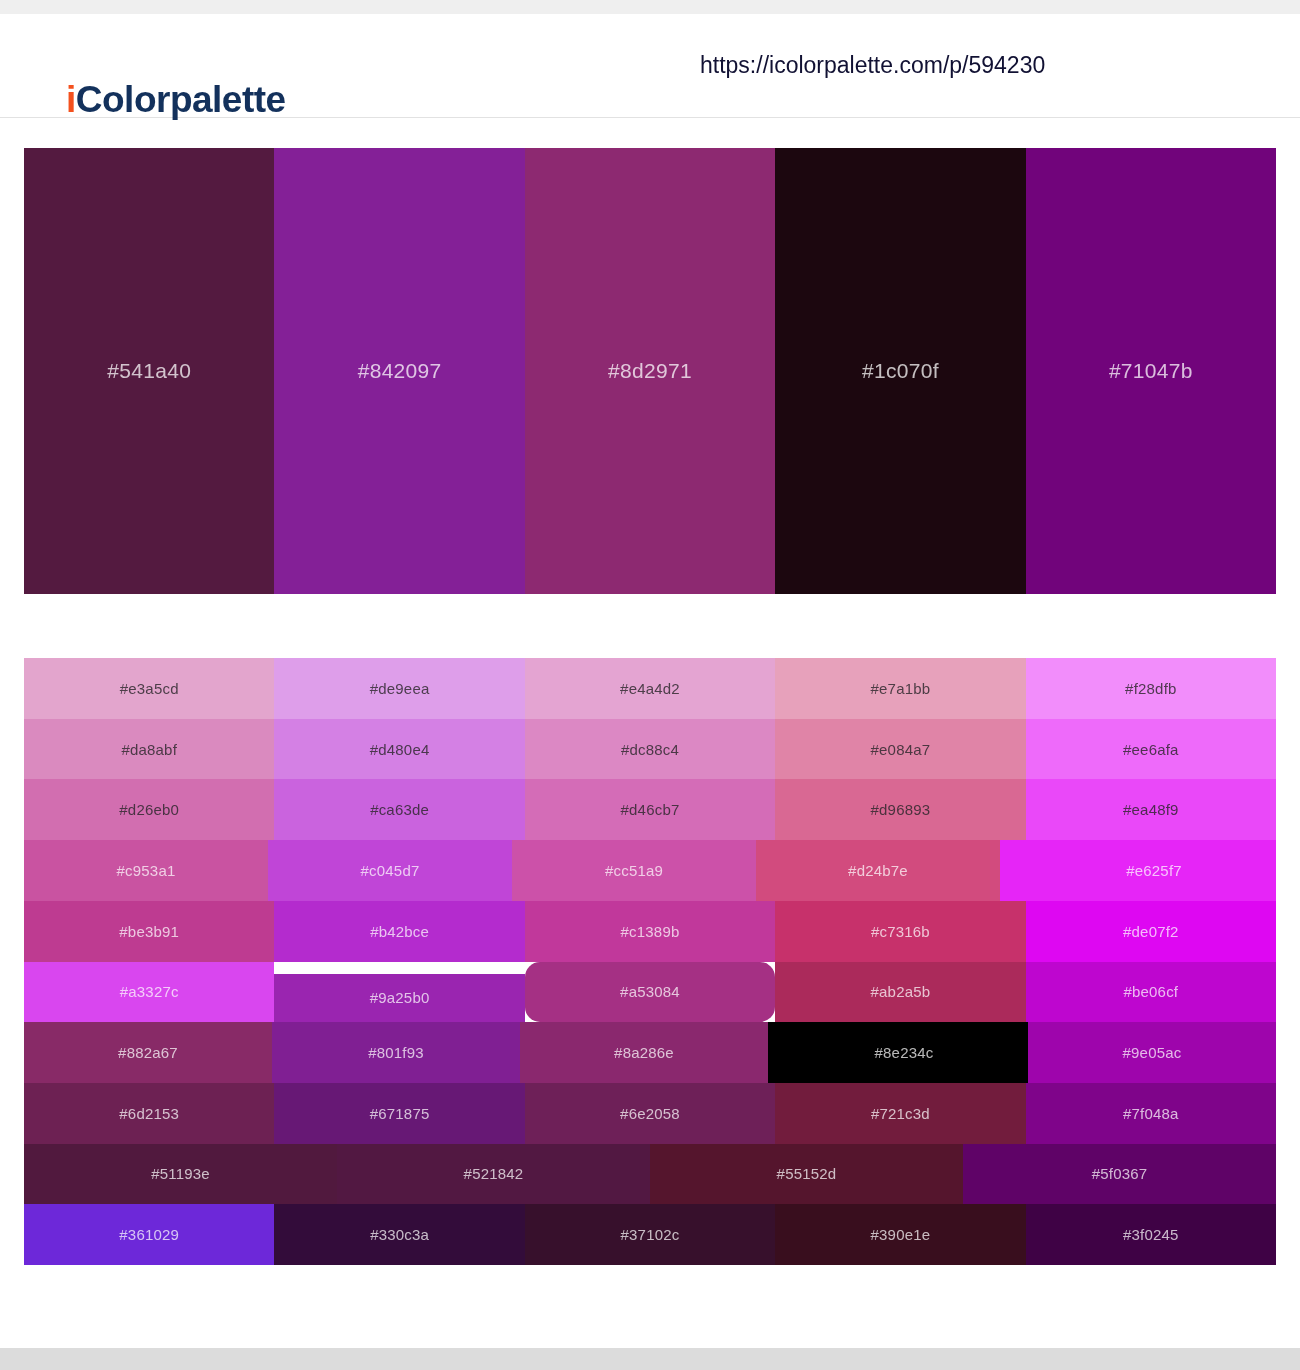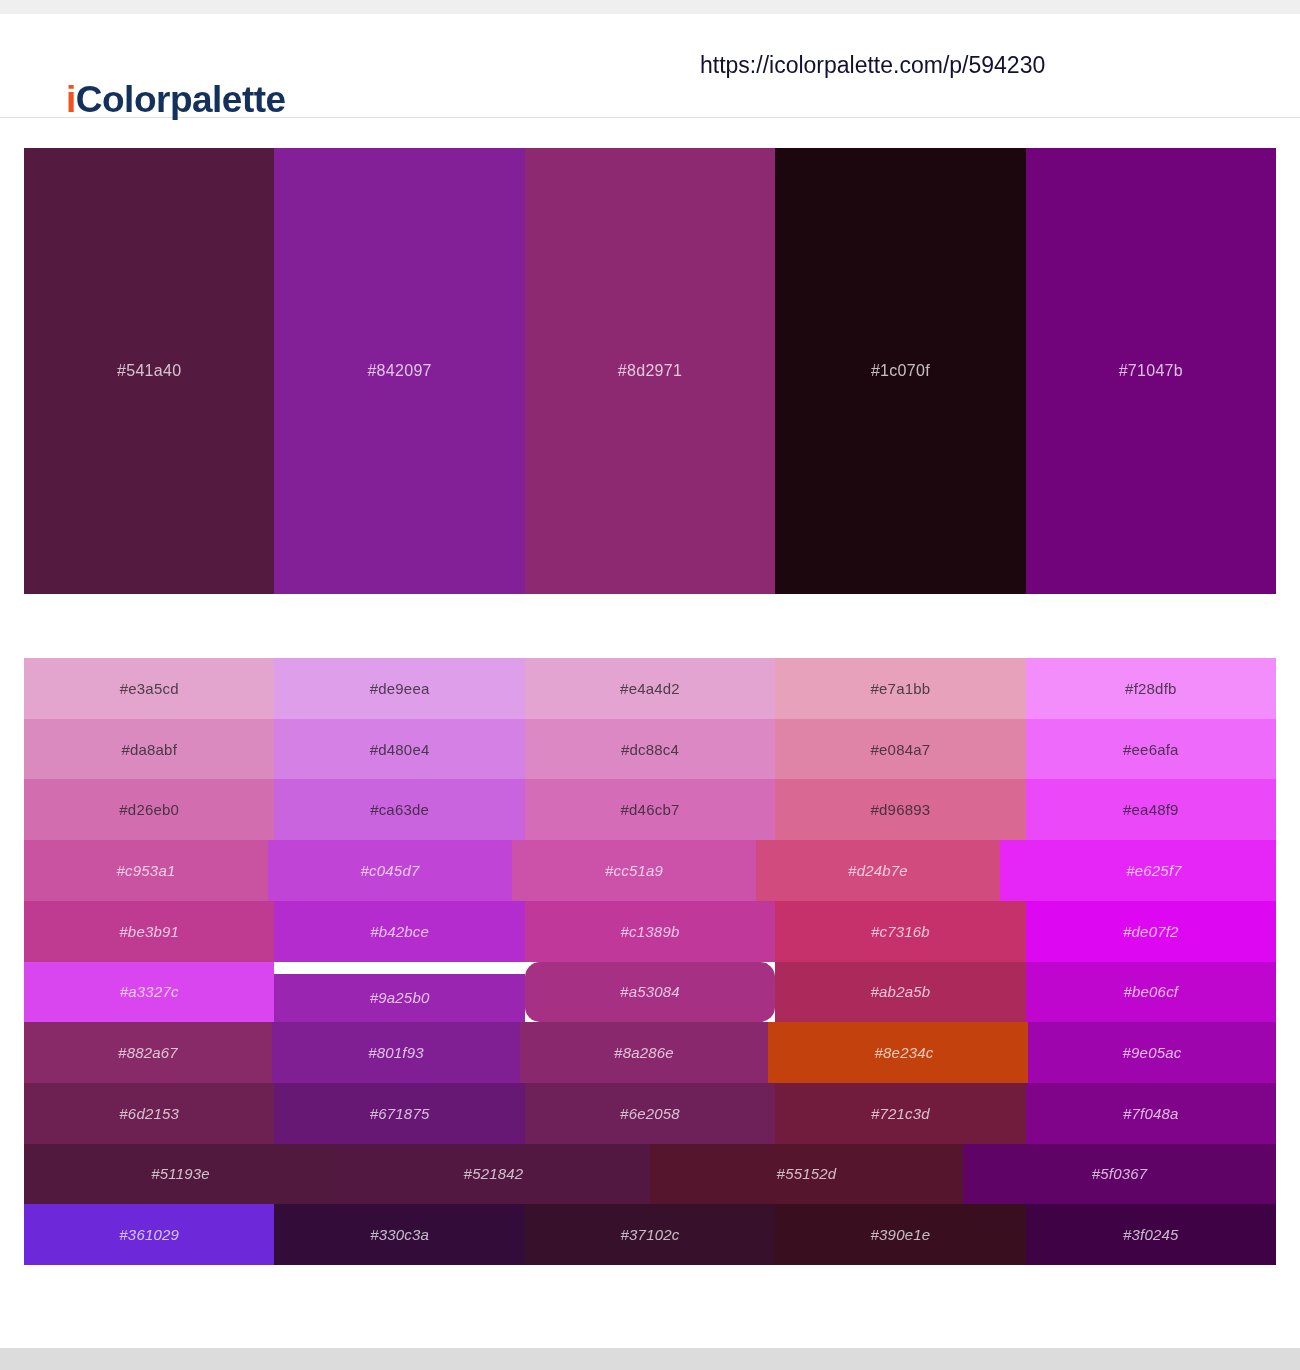--- a/index.html
+++ b/index.html
@@ -65,21 +65,21 @@
     height: 446px;
     display: flex;
   }
   .palette-swatch {
     flex: 1 1 0;
     display: flex;
     align-items: center;
     justify-content: center;
   }
   .palette-swatch-label {
-    font-size: 16px;
+    font-size: 21px;
     color: rgba(255,255,255,0.74);
     letter-spacing: 0.3px;
   }
 
   
   .shades-grid {
     position: absolute;
     left: 24px;
     top: 658px;
     width: 1252px;
@@ -97,21 +97,20 @@
     align-items: center;
     justify-content: center;
   }
   .shade-label {
     font-size: 15px;
     color: rgba(40,36,40,0.80);
     letter-spacing: 0.2px;
   }
   .shade-label.light {
     color: rgba(255,255,255,0.72);
-    font-style: italic;
   }
 
   
   .bottom-strip {
     position: absolute;
     left: 0;
     top: 1348px;
     width: 100%;
     height: 22px;
     background: #dcdcdc;
@@ -253,21 +252,21 @@
     <div class="shade-row">
       <div class="shade-cell" style="background: rgb(136, 42, 103);">
         <span class="shade-label light">#882a67</span>
       </div>
       <div class="shade-cell" style="background: rgb(128, 31, 147);">
         <span class="shade-label light">#801f93</span>
       </div>
       <div class="shade-cell" style="background: rgb(138, 40, 110);">
         <span class="shade-label light">#8a286e</span>
       </div>
-      <div class="shade-cell" style="background: #c2410c; padding-left: 12px;">
+      <div class="shade-cell" style="background: #000000; padding-left: 12px;">
         <span class="shade-label light">#8e234c</span>
       </div>
       <div class="shade-cell" style="background: rgb(158, 5, 172);">
         <span class="shade-label light">#9e05ac</span>
       </div>
     </div>
     <div class="shade-row">
       <div class="shade-cell" style="background: rgb(109, 33, 83);">
         <span class="shade-label light">#6d2153</span>
       </div>

